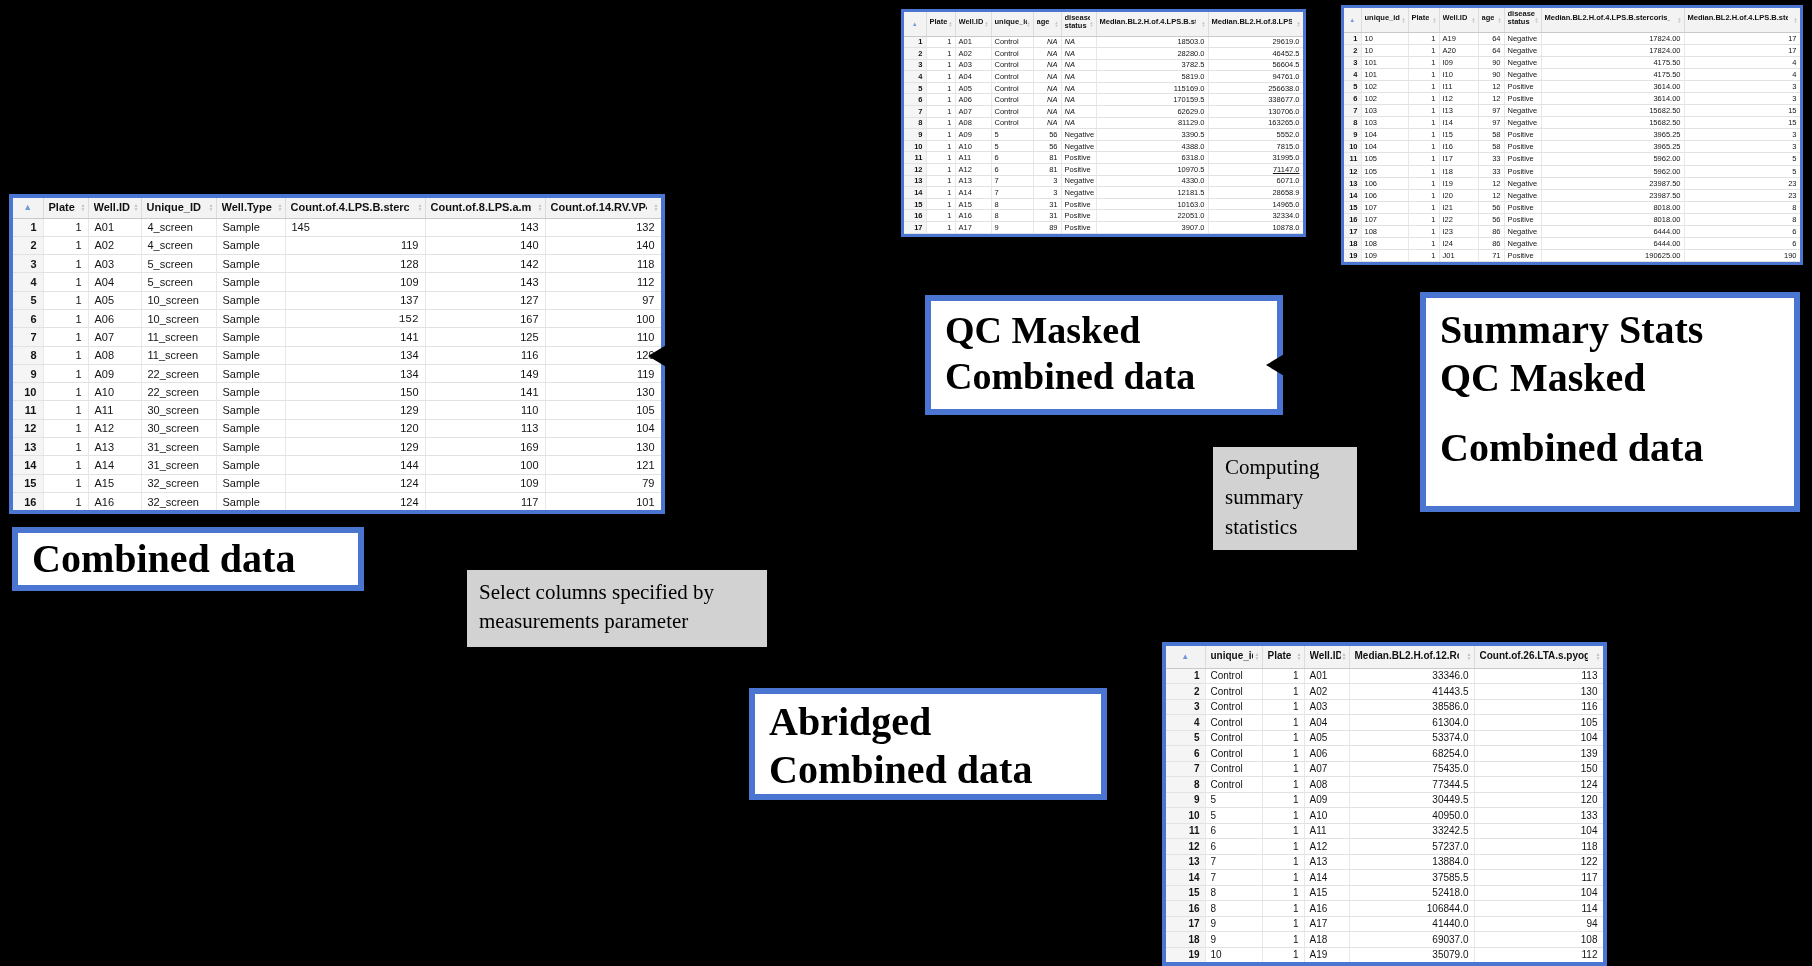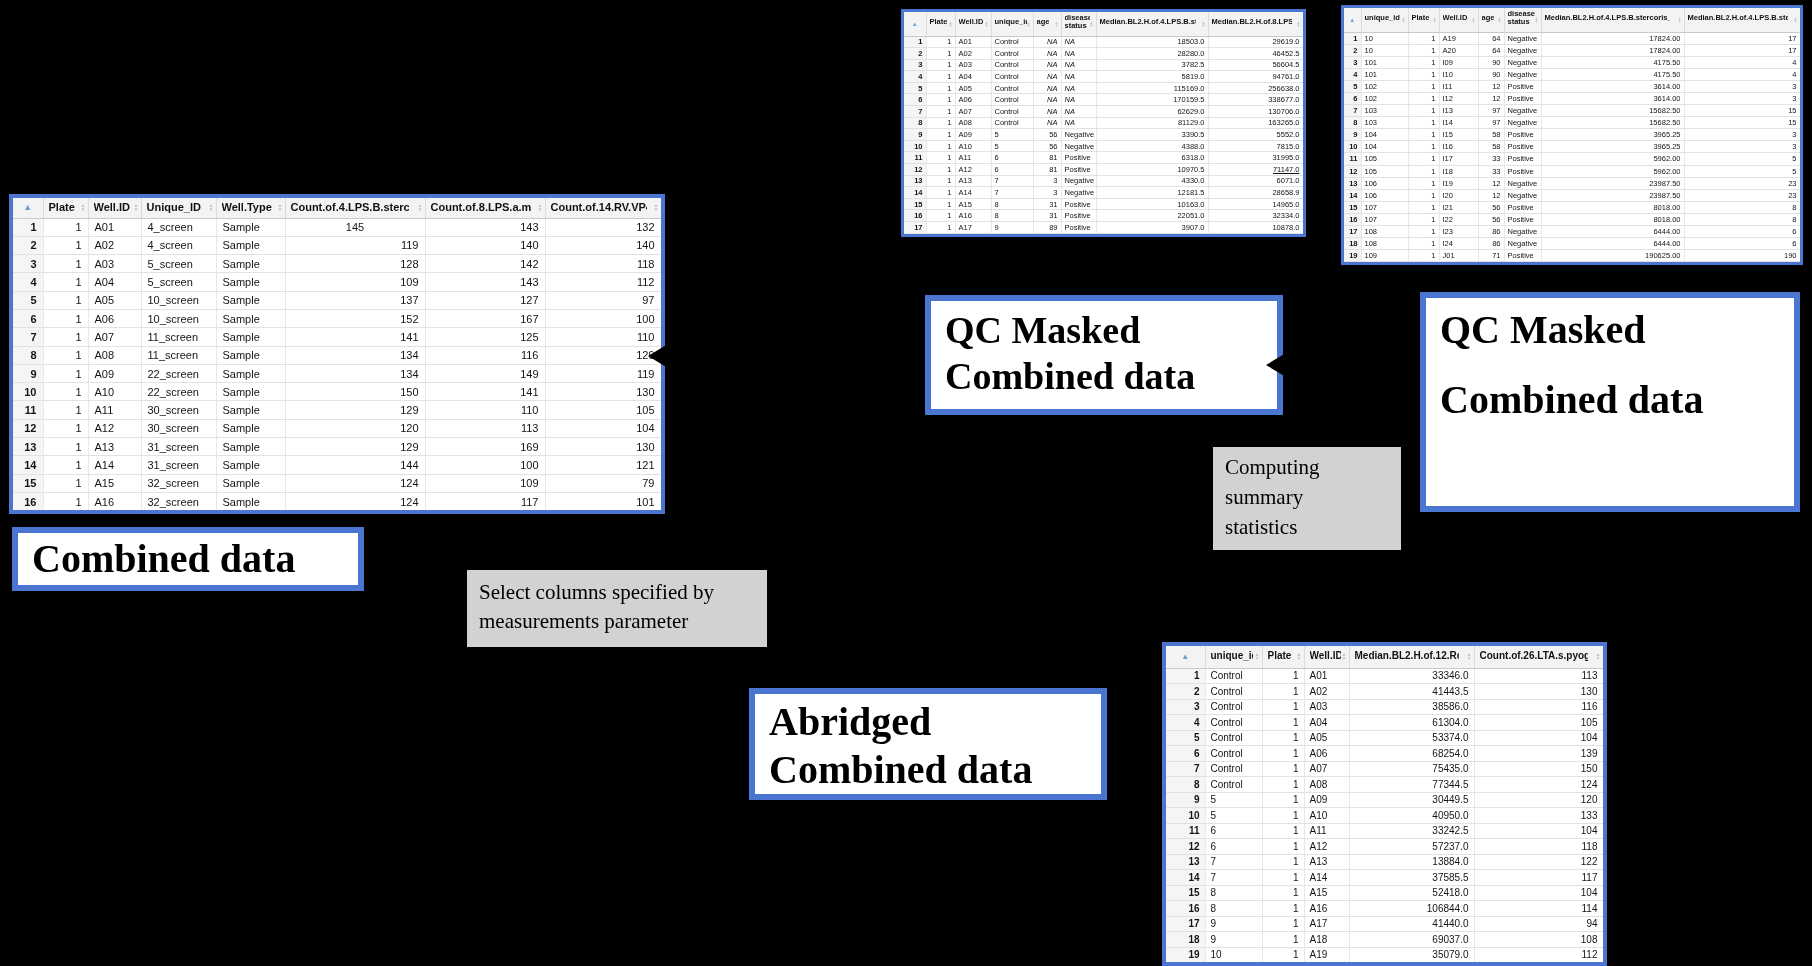--- a/index.html
+++ b/index.html
@@ -58,21 +58,21 @@
   #title-qc{left:925px;top:295px;width:358px;height:120px;font-size:38px;line-height:46px;padding:6px 0 0 14px;}
   #title-summary{left:1420px;top:292px;width:380px;height:220px;font-size:40px;line-height:48px;padding:8px 0 0 14px;}
   #title-summary .gap{margin-top:22px;}
   #title-abridged{left:749px;top:688px;width:358px;height:112px;font-size:40px;line-height:48px;padding:4px 0 0 14px;}
 
   
   .graybox{position:absolute;background:#d2d2d2;color:#000;
            font-family:"Liberation Serif",serif;font-size:21px;line-height:30px;
            padding:5px 12px;overflow:hidden;}
   #gray-subset{left:695px;top:220px;width:172px;height:100px;}
-  #gray-compute{left:1213px;top:447px;width:188px;height:103px;}
+  #gray-compute{left:1213px;top:447px;width:144px;height:103px;}
   #gray-select{left:467px;top:570px;width:300px;height:77px;line-height:29px;padding-top:8px;}
 
   
   .arrowhead{position:absolute;width:0;height:0;border-style:solid;
              border-color:transparent #000 transparent transparent;
              border-width:12px 20px 12px 0;}
   #arrow-into-combined{left:648px;top:344px;}
   #arrow-into-qc{left:1266px;top:353px;}
 </style>
 </head>
@@ -127,21 +127,21 @@
               </span></th>
           </tr>
         </thead>
         <tbody>
           <tr>
             <td class="rownum" style="text-align: right;">1</td>
             <td style="text-align: right;">1</td>
             <td style="text-align: left;">A01</td>
             <td style="text-align: left;">4_screen</td>
             <td style="text-align: left;">Sample</td>
-            <td style="text-align: center;">145</td>
+            <td style="text-align: left;">145</td>
             <td style="text-align: right;">143</td>
             <td style="text-align: right;">132</td>
           </tr>
           <tr>
             <td class="rownum" style="text-align: right;">2</td>
             <td style="text-align: right;">1</td>
             <td style="text-align: left;">A02</td>
             <td style="text-align: left;">4_screen</td>
             <td style="text-align: left;">Sample</td>
             <td style="text-align: right;">119</td>
@@ -177,21 +177,21 @@
             <td style="text-align: right;">137</td>
             <td style="text-align: right;">127</td>
             <td style="text-align: right;">97</td>
           </tr>
           <tr>
             <td class="rownum" style="text-align: right;">6</td>
             <td style="text-align: right;">1</td>
             <td style="text-align: left;">A06</td>
             <td style="text-align: left;">10_screen</td>
             <td style="text-align: left;">Sample</td>
-            <td style="text-align: right;">152</td>
+            <td style="text-align: right; font-family: Liberation Mono, monospace;">152</td>
             <td style="text-align: right;">167</td>
             <td style="text-align: right;">100</td>
           </tr>
           <tr>
             <td class="rownum" style="text-align: right;">7</td>
             <td style="text-align: right;">1</td>
             <td style="text-align: left;">A07</td>
             <td style="text-align: left;">11_screen</td>
             <td style="text-align: left;">Sample</td>
             <td style="text-align: right;">141</td>
@@ -953,20 +953,21 @@
   <div class="titlebox" id="title-combined">
     <div>Combined data</div>
   </div>
 
   <div class="titlebox" id="title-qc">
     <div>QC Masked</div>
     <div>Combined data</div>
   </div>
 
   <div class="titlebox" id="title-summary">
+    <div>Summary Stats</div>
     <div>QC Masked</div>
     <div class="gap">Combined data</div>
   </div>
 
   <div class="titlebox" id="title-abridged">
     <div>Abridged</div>
     <div>Combined data</div>
   </div>
 
 

